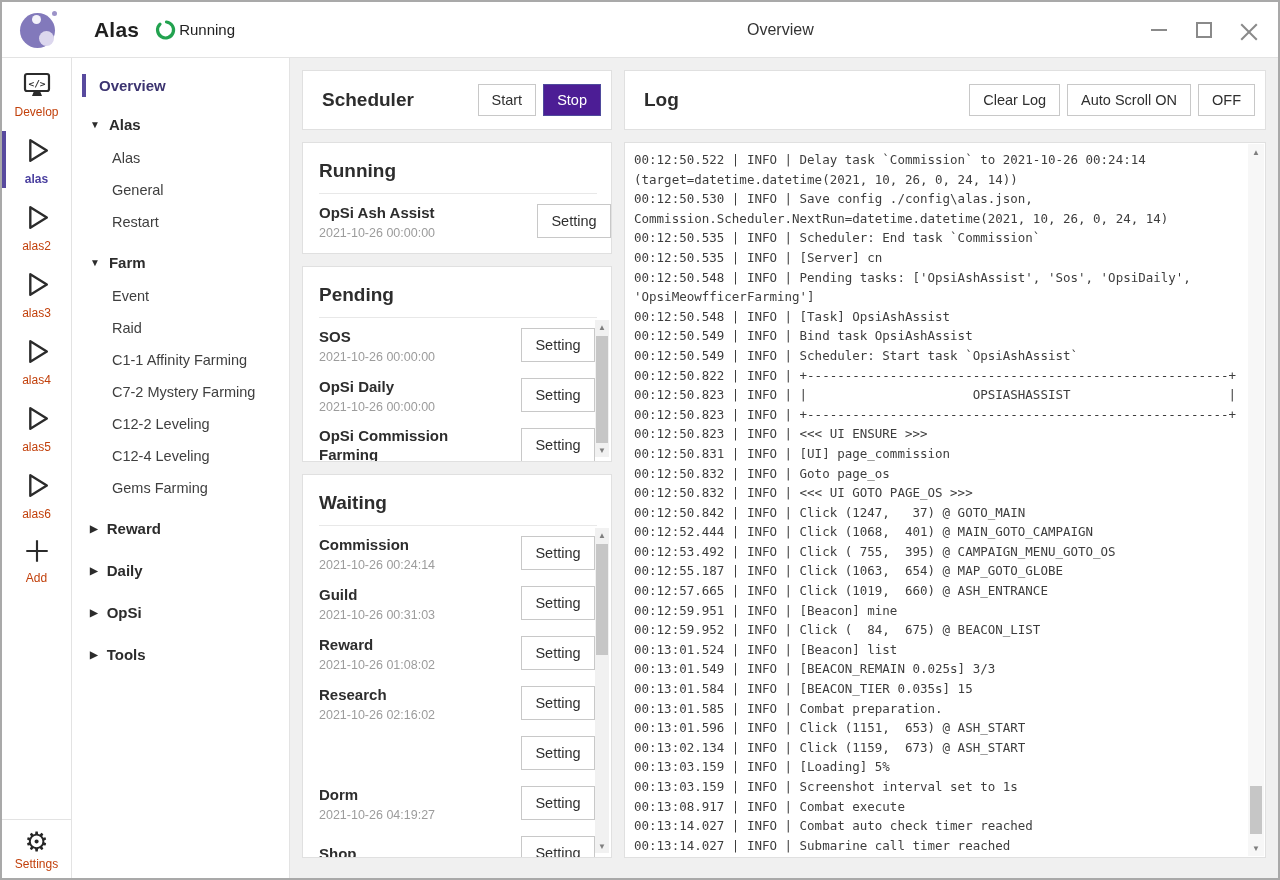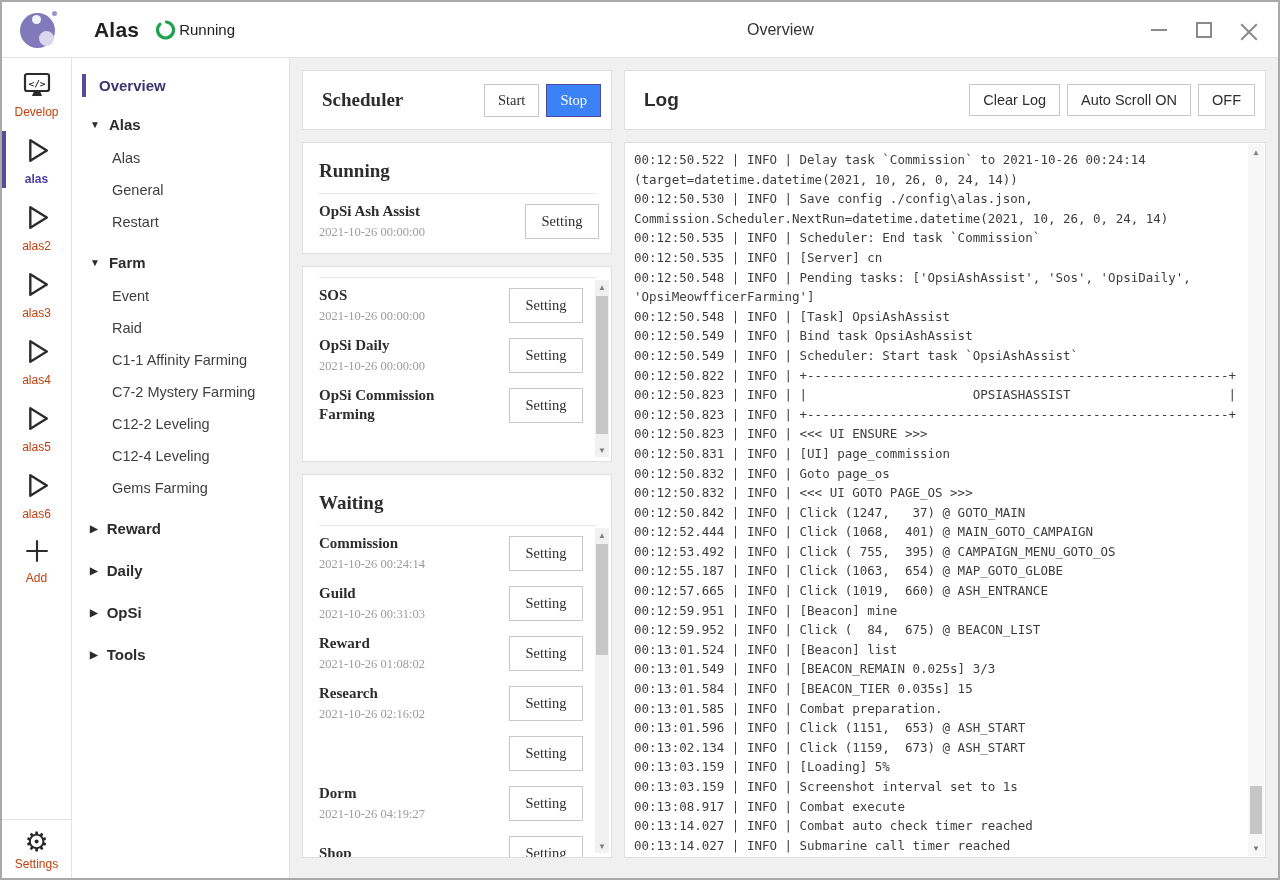--- a/index.html
+++ b/index.html
@@ -43,43 +43,43 @@
   .nav-link { position:relative; padding:6px 0 6px 27px; margin-bottom:7px; font-size:15px; color:#3f3f3f; cursor:pointer; }
   .nav-link.active { color:#3c3470; font-weight:bold; }
   .nav-link.active::before { content:""; position:absolute; left:10px; top:3px; bottom:3px; width:4px; background:#584a9e; }
   .nav-group { display:flex; align-items:center; padding:9px 0 9px 18px; margin-top:7px; font-size:15px; font-weight:bold; color:#2c2c2c; cursor:pointer; }
   .nav-group .caret { font-size:10px; margin-right:9px; color:#2c2c2c; }
   .nav-child { padding:8px 0 8px 40px; font-size:14.5px; color:#3f3f3f; cursor:pointer; }
 
   
   .content { flex:1; min-width:0; background:#f0f0f0; padding:12px 12px 20px; display:flex; gap:12px; overflow:hidden; }
   .col { display:flex; flex-direction:column; gap:12px; min-height:0; }
-  .col.mid { width:310px; flex:0 0 310px;font-family:Liberation Serif, serif; }
+  .col.mid { width:310px; flex:0 0 310px; }
   .col.logcol { flex:1; min-width:0; }
   .card { background:#fff; border:1px solid #e0e0e0; }
 
   .header-card { height:60px; flex:0 0 60px; display:flex; align-items:center; padding:0 10px 0 19px; }
   .card-title { font-size:19px; font-weight:600; color:#2d2d2d; }
   .hdr-btns { margin-left:auto; display:flex; gap:7px;border-radius:11px; }
   .btn { background:#fff; border:1px solid #c8c8c8; color:#2f2f2f; font-size:14.5px; font-family:inherit; padding:7px 13px; cursor:pointer; white-space:nowrap; }
-  .btn.primary { background:#3b82f6; border-color:#4f4a9c; color:#fff; }
+  .btn.primary { background:#4c1d95; border-color:#4f4a9c; color:#fff; }
 
   .task-card { padding:10px 0 0 16px; display:flex; flex-direction:column; overflow:hidden; }
   .task-card.running { height:112px; flex:0 0 112px; }
   .task-card.pending { height:196px; flex:0 0 196px; }
   .task-card.waiting { flex:1; min-height:0; }
   .tc-title { font-size:19px; font-weight:600; color:#2d2d2d; padding:7px 0 11px; }
   .tc-hr { border-top:1px solid #e8e8e8; margin-right:14px; }
   .tl-wrap { flex:1; min-height:0; display:flex; overflow:hidden; padding-top:2px; }
   .tasklist { flex:1; min-width:0; }
   .task-row { display:flex; align-items:center; min-height:50px; padding:2px 0;gap:30px; }
   .task-info { width:152px; flex:0 0 152px; }
   .task-name { font-size:15px; font-weight:bold; color:#2d2d2d; line-height:19px; }
   .task-time { font-size:12.5px; color:#9c9c9c; margin-top:4px; }
-  .btn.setting { width:74px; padding:8px 0; text-align:center; margin-left:auto; margin-right:12px; flex:0 0 74px; }
+  .btn.setting { width:74px; padding:8px 0; text-align:center; margin-left:auto; flex:0 0 74px; }
 
   
   .vscroll { width:14px; flex:0 0 14px; background:#f1f1f1; position:relative; margin-right:2px; margin-bottom:4px; }
   .vscroll .arr { position:absolute; left:0; width:14px; height:14px; font-size:8px; color:#7f7f7f; display:flex; align-items:center; justify-content:center; cursor:pointer; }
   .vscroll .arr.up { top:0; } .vscroll .arr.down { bottom:0; }
   .vscroll .thumb { position:absolute; left:1px; width:12px; background:#c6c6c6; cursor:pointer; }
   .pending .thumb { top:16px; height:78%; }
   .waiting .thumb { top:16px; height:34%; }
 
   
@@ -245,20 +245,21 @@
                     <div class="task-name">OpSi Ash Assist</div>
                     <div class="task-time">2021-10-26 00:00:00</div>
                   </div>
                   <button class="btn setting">Setting</button>
                 </div>
               </div>
           </div>
         </div>
 
         <div class="card task-card pending">
+          <div class="tc-title">Pending</div>
           <div class="tc-hr"></div>
           <div class="tl-wrap">
             <div class="tasklist">
                 <div class="task-row">
                   <div class="task-info">
                     <div class="task-name">SOS</div>
                     <div class="task-time">2021-10-26 00:00:00</div>
                   </div>
                   <button class="btn setting">Setting</button>
                 </div>

